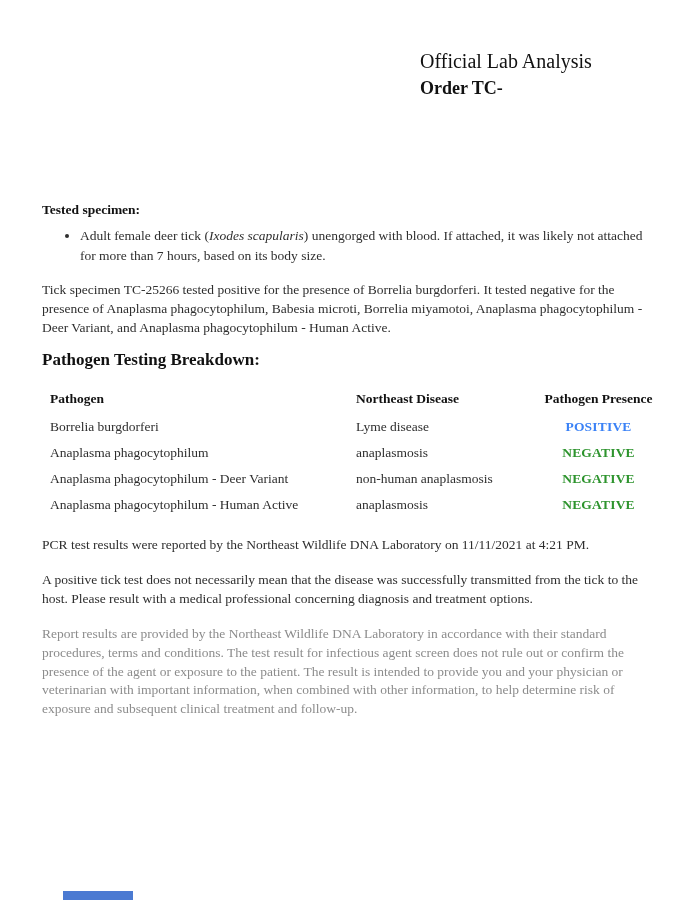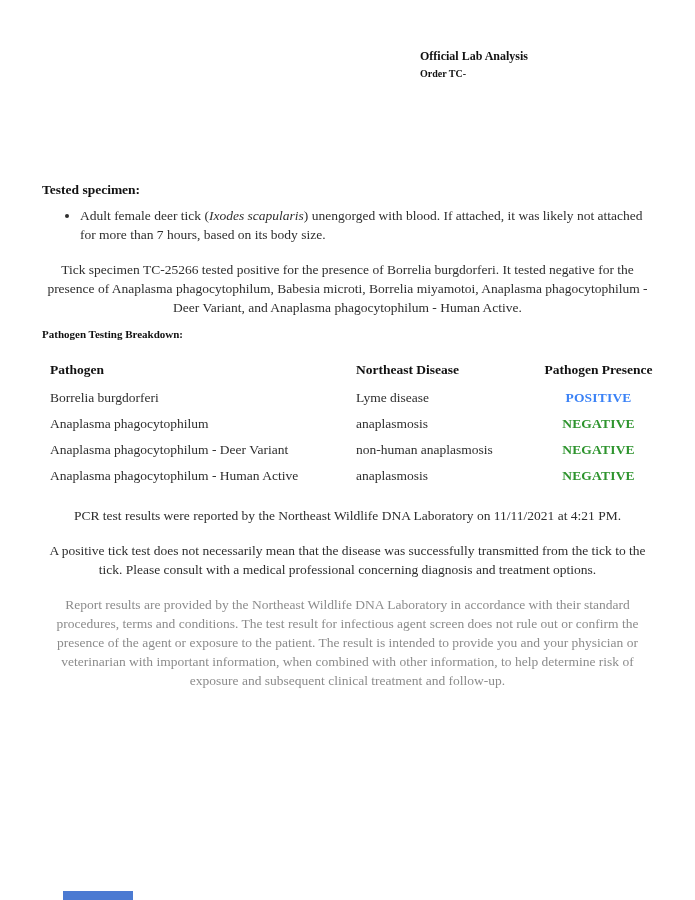--- a/index.html
+++ b/index.html
@@ -11,43 +11,43 @@
     overflow:hidden;
     font-family:"Liberation Serif","DejaVu Serif",serif;
     font-size:13.5px;
     line-height:1.4;
     color:#2e2e2e;
   }
   .content{padding:50px 42px 0 42px;}
 
   .doc-header{margin-left:378px;margin-bottom:100px;}
   .doc-title{
-    font-size:12px;
-    font-weight:bold;
+    font-size:20px;
+    font-weight:normal;
     color:#111111;
     line-height:1.15;
     margin:0;
   }
   .order-line{
-    font-size:10px;
+    font-size:18px;
     font-weight:bold;
     color:#111111;
     margin:3px 0 0 0;
   }
 
   .section-label{font-weight:bold;color:#111111;margin:0 0 6px 0;}
   ul.specimen-list{margin:6px 0 16px 0;padding-left:38px;}
   ul.specimen-list li{margin:0;line-height:1.45;}
   .italic{font-style:italic;}
 
-  p.para{margin:0 0 16px 0;text-align:center;}
+  p.para{margin:0 0 16px 0;}
   p.summary{margin:0 0 10px 0;}
 
   h2.breakdown-heading{
-    font-size:11px;
+    font-size:17px;
     font-weight:bold;
     color:#111111;
     margin:0 0 14px 0;
   }
 
   table.pathogen-table{
     width:100%;
     border-collapse:collapse;
     margin:0 0 18px 0;
   }
@@ -125,21 +125,21 @@
         <tr>
           <td class="col-pathogen">Anaplasma phagocytophilum - Human Active</td>
           <td class="col-disease">anaplasmosis</td>
           <td class="col-presence presence" style="color: rgb(46, 148, 46);">NEGATIVE</td>
         </tr>
       </tbody>
     </table>
 
     <p class="para">PCR test results were reported by the Northeast Wildlife DNA Laboratory on 11/11/2021 at 4:21 PM.</p>
 
-    <p class="para">A positive tick test does not necessarily mean that the disease was successfully transmitted from the tick to the tick. Please consult with a medical professional concerning diagnosis and treatment options.</p>
+    <p class="para">A positive tick test does not necessarily mean that the disease was successfully transmitted from the tick to the host. Please result with a medical professional concerning diagnosis and treatment options.</p>
 
     <p class="para muted">Report results are provided by the Northeast Wildlife DNA Laboratory in accordance with their standard procedures, terms and conditions. The test result for infectious agent screen does not rule out or confirm the presence of the agent or exposure to the patient. The result is intended to provide you and your physician or veterinarian with important information, when combined with other information, to help determine risk of exposure and subsequent clinical treatment and follow-up.</p>
 
 
   </div>
 
   <div class="footer-bar"></div>
 </div>
 
 </body></html>

